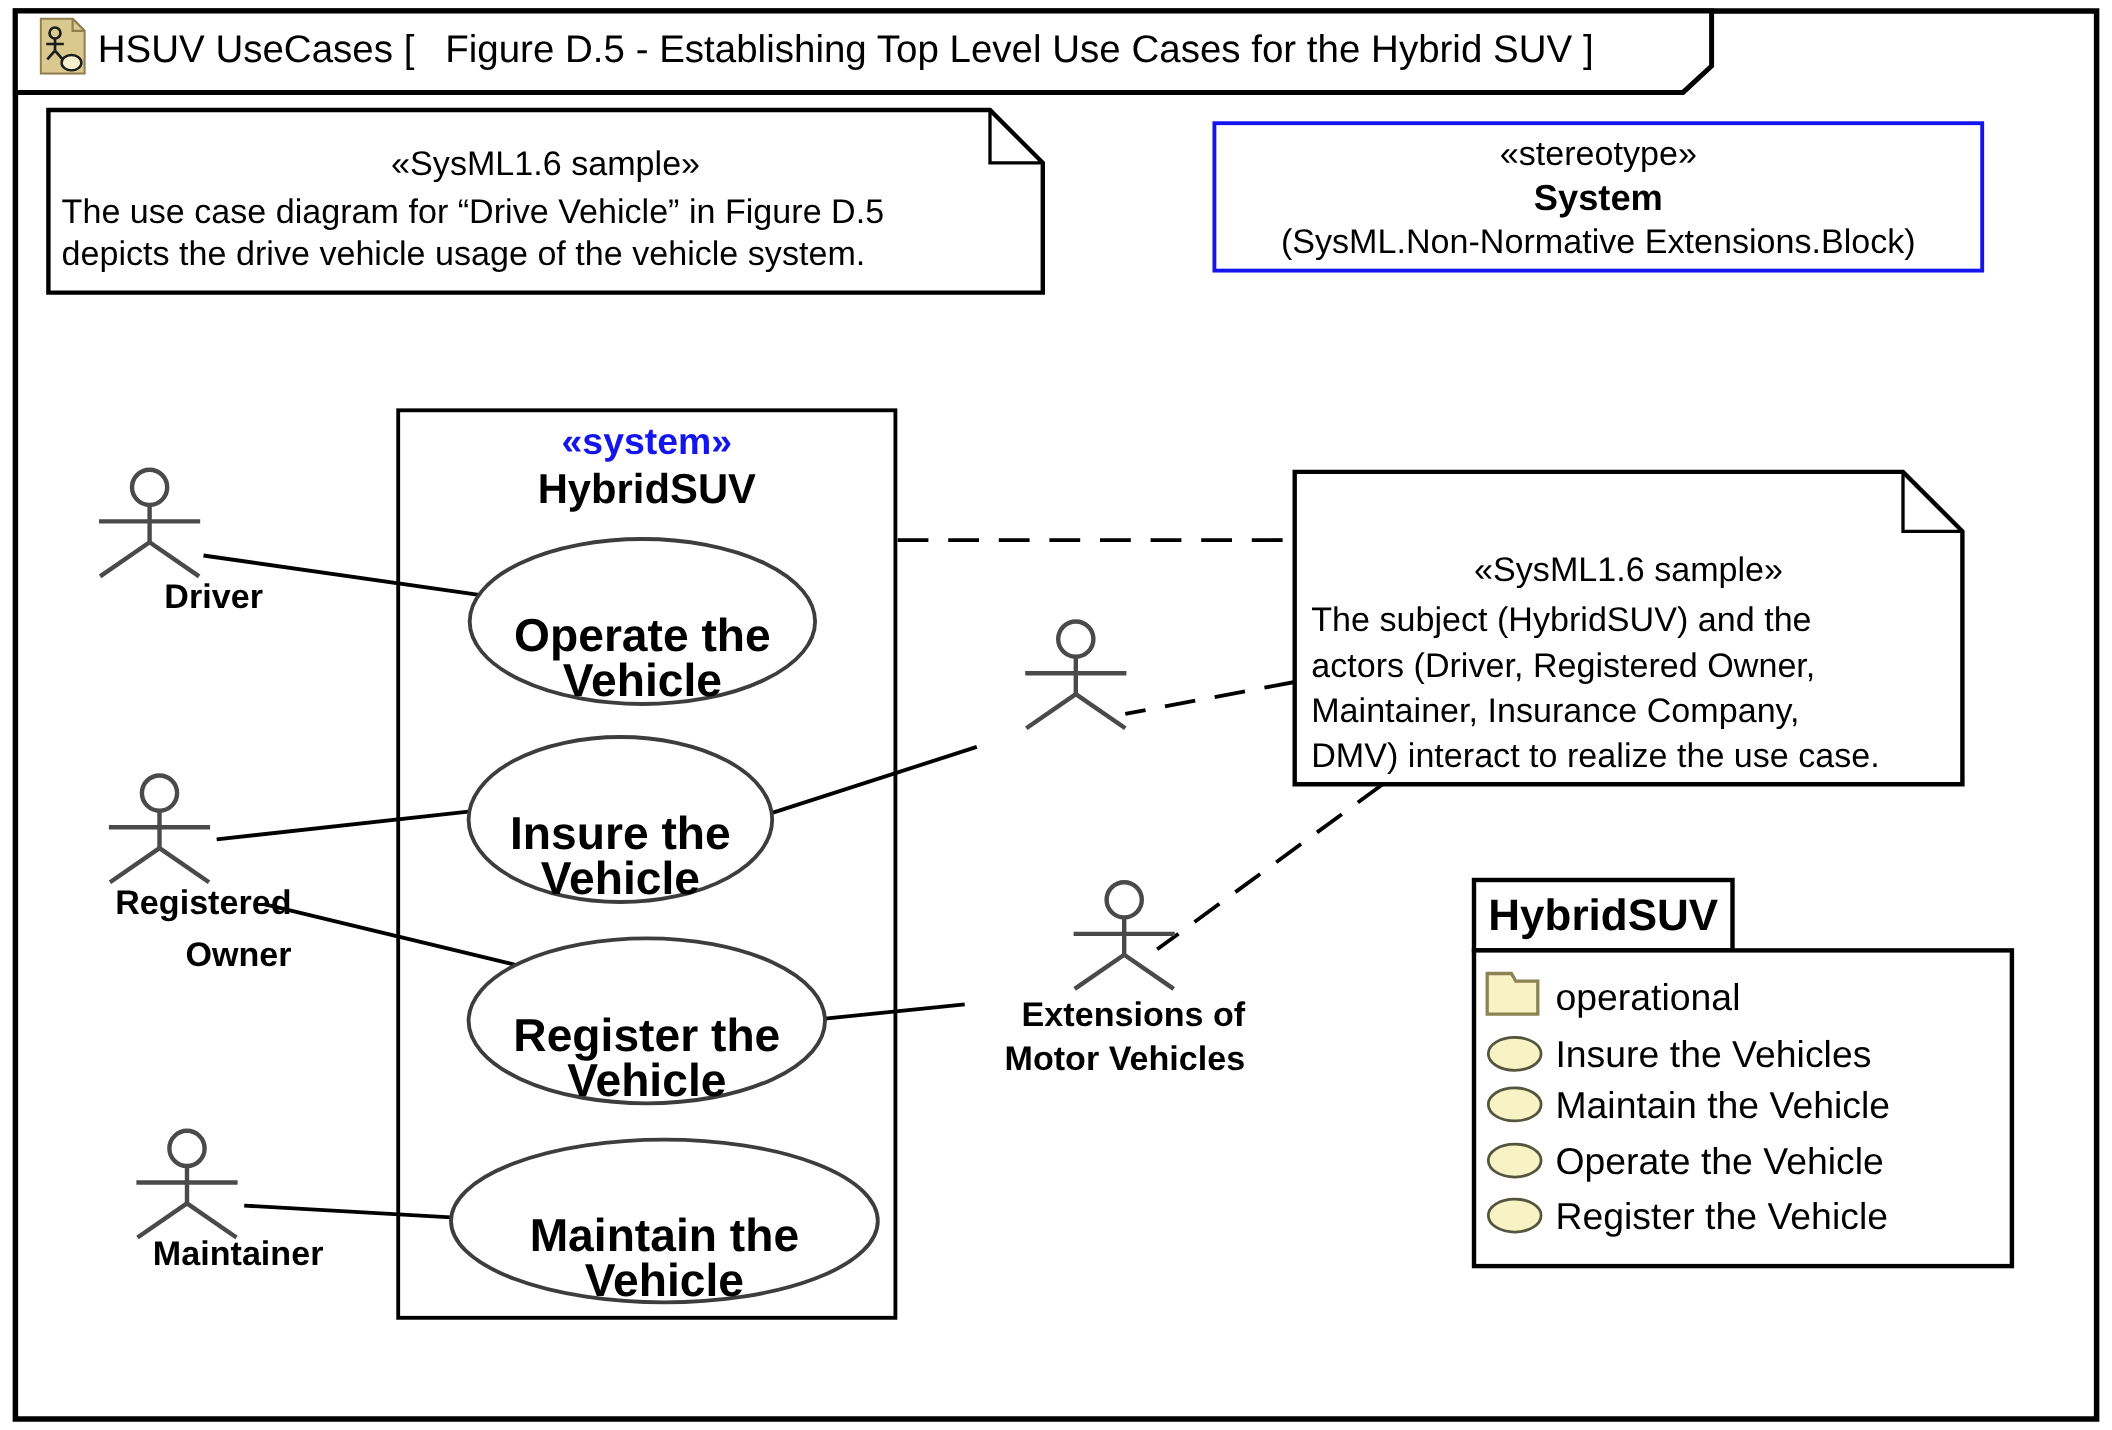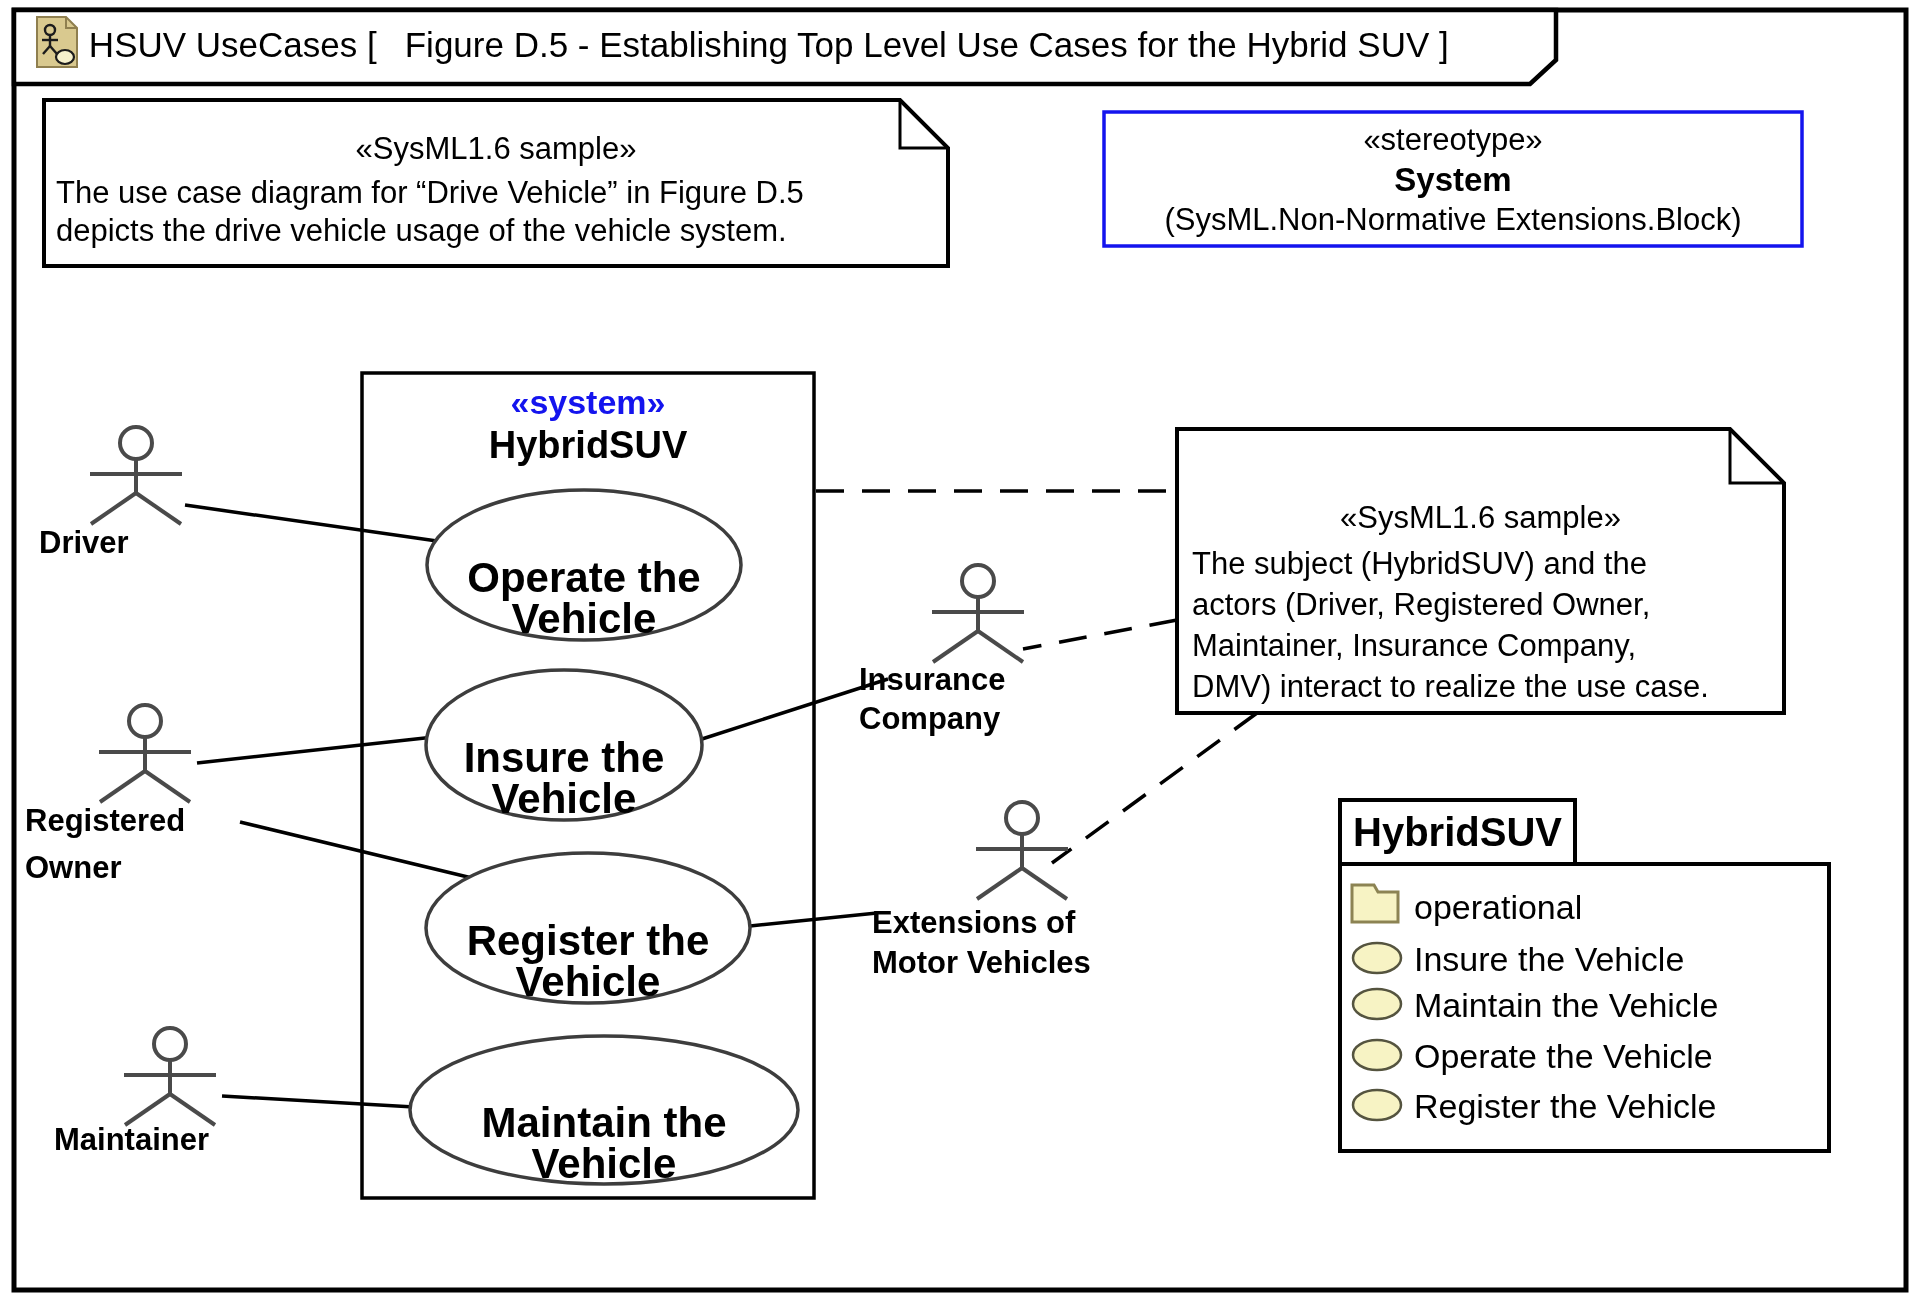--- a/index.html
+++ b/index.html
@@ -11,21 +11,21 @@
   .title-bar{position:absolute;left:36px;top:16px;height:58px;display:flex;align-items:center;font-size:35px;}
   .title-bar .kw{font-weight:bold;margin-right:12px;}
   .title-bar .icon-wrap{margin:0 14px;display:flex;align-items:center;}
   .note-stereo{font-size:31px;}
   .note-body{font-size:31px;line-height:38px;}
   .stereo-box-text{font-size:31px;line-height:40px;text-align:center;}
   .stereo-box-text .nm{font-weight:bold;font-size:33px;}
   .sys-stereo{font-size:34px;font-weight:bold;}
   .sys-name{font-size:38px;font-weight:bold;}
   .uc-label{font-size:42px;font-weight:bold;line-height:41px;text-align:center;margin-top:33px;}
-  .actor-label{font-size:31px;font-weight:bold;text-align:left;line-height:38px;}
+  .actor-label{font-size:31px;font-weight:bold;text-align:right;line-height:38px;}
   .pkg-title{font-size:40px;font-weight:bold;}
   .pkg-item{font-size:34px;font-weight:normal;}
   .nr-body{font-size:31px;line-height:41px;}
 </style>
 </head>
 <body>
 
 <div id="stage">
 
 <svg width="1920" height="1300" viewBox="0 0 1920 1300">
@@ -174,37 +174,33 @@
   <div>Maintain the</div>
   <div>Vehicle</div>
 </div>
 
 <div class="txt actor-label" style="left:39px;top:524px;width:200px;">Driver</div>
 <div class="txt actor-label" style="left:25px;top:802px;width:240px;">
   <div>Registered</div>
   <div style="margin-top:9px;">Owner</div>
 </div>
 <div class="txt actor-label" style="left:54px;top:1121px;width:240px;">Maintainer</div>
-<div class="txt actor-label" style="left:859px;top:661px;width:240px;">
-  <div>Insurance</div>
-  <div style="margin-top:1px;">Company</div>
-</div>
 <div class="txt actor-label" style="left:872px;top:904px;width:260px;">
   <div>Extensions of</div>
   <div style="margin-top:2px;">Motor Vehicles</div>
 </div>
 
 <div class="txt ctr note-stereo" style="left:1177px;top:500px;width:607px;">«SysML1.6 sample»</div>
 <div class="txt nr-body" style="left:1192px;top:543px;">
   <div>The subject (HybridSUV) and the</div>
   <div>actors (Driver, Registered Owner,</div>
   <div>Maintainer, Insurance Company,</div>
   <div>DMV) interact to realize the use case.</div>
 </div>
 
 <div class="txt ctr pkg-title" style="left:1340px;top:810px;width:235px;">HybridSUV</div>
 <div class="txt pkg-item" style="left:1414px;top:888px;">operational</div>
-<div class="txt pkg-item" style="left:1414px;top:940px;">Insure the Vehicle</div>
+<div class="txt pkg-item" style="left:1414px;top:940px;">Insure the Vehicles</div>
 <div class="txt pkg-item" style="left:1414px;top:986px;">Maintain the Vehicle</div>
 <div class="txt pkg-item" style="left:1414px;top:1037px;">Operate the Vehicle</div>
 <div class="txt pkg-item" style="left:1414px;top:1087px;">Register the Vehicle</div>
 
 </div>
 
 </body></html>

